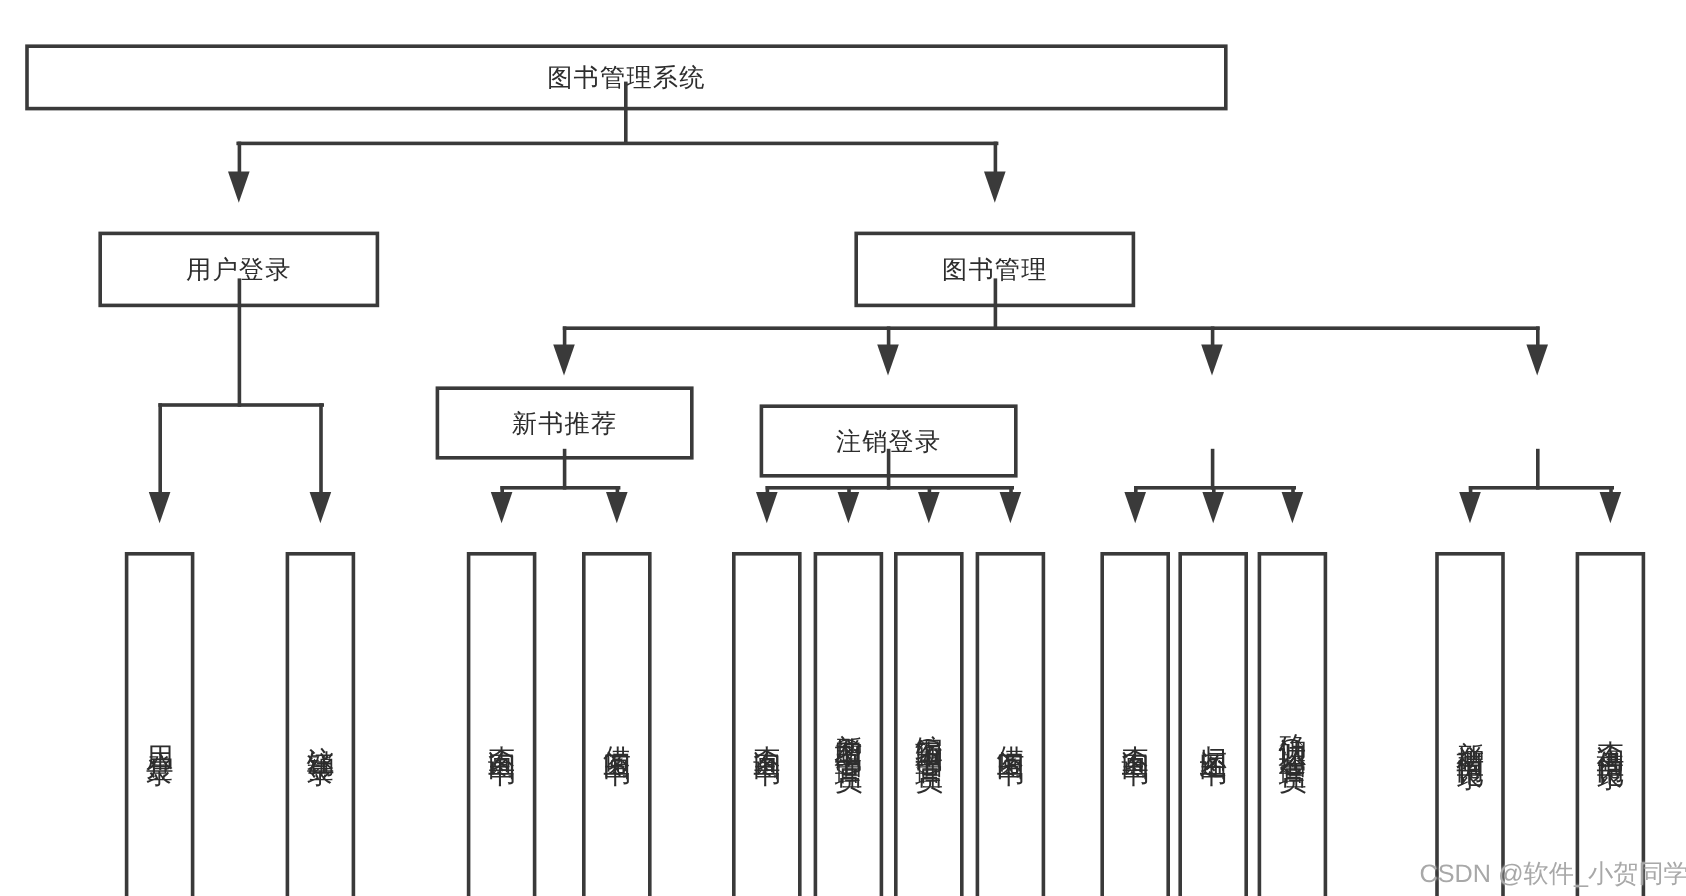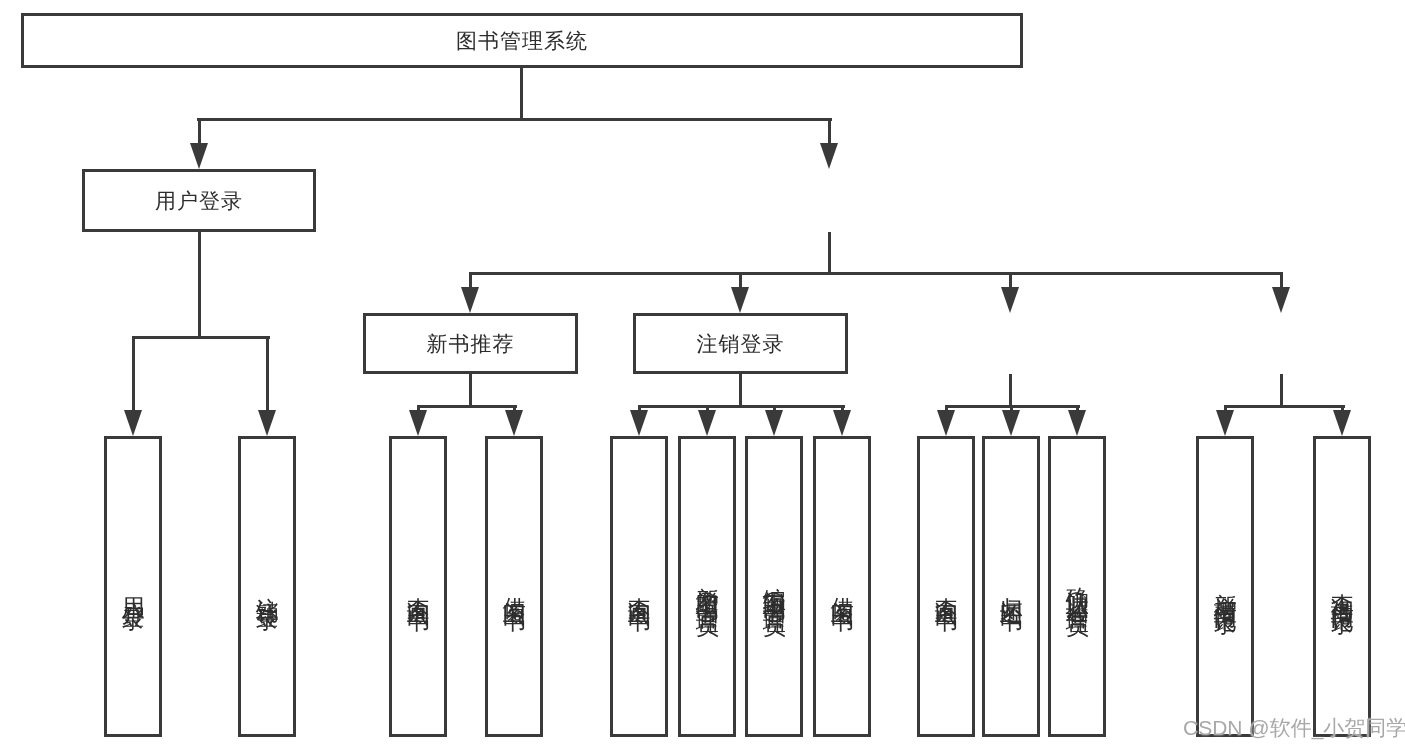--- a/index.html
+++ b/index.html
@@ -18,20 +18,21 @@
   }
   .node{
     position:absolute;
     box-sizing:border-box;
     border:3px solid var(--line);
     background:var(--bg);
     display:flex;
     align-items:center;
     justify-content:center;
     color:var(--text);
+    margin-top:24px;
   }
   .hnode{font-size:21px;letter-spacing:1px;}
   .vnode{
     font-size:23px;
     writing-mode:vertical-rl;
     text-orientation:mixed;
     letter-spacing:4px;
     line-height:1.1;
   }
   .vline{position:absolute;width:3px;background:var(--line);}
@@ -63,40 +64,43 @@
   <div class="vline" style="left:520px;top:68px;height:52px"></div>
   <div class="hline" style="left:197px;top:118px;width:635px"></div>
   <div class="vline" style="left:198px;top:118px;height:28px"></div>
   <div class="arrow" style="left:190px;top:143px"></div>
   <div class="vline" style="left:828px;top:118px;height:28px"></div>
   <div class="arrow" style="left:820px;top:143px"></div>
 
   <div class="node hnode" style="left:82px;top:169px;width:234px;height:63px">
     <span>用户登录</span>
   </div>
+  <div class="node hnode" style="left:712px;top:169px;width:234px;height:63px">
+    <span>图书管理</span>
+  </div>
 
   <div class="vline" style="left:198px;top:232px;height:107px"></div>
   <div class="hline" style="left:132px;top:336px;width:138px"></div>
   <div class="vline" style="left:132px;top:336px;height:77px"></div>
   <div class="arrow" style="left:124px;top:410px"></div>
   <div class="vline" style="left:266px;top:336px;height:77px"></div>
   <div class="arrow" style="left:258px;top:410px"></div>
 
   <div class="vline" style="left:828px;top:232px;height:43px"></div>
   <div class="hline" style="left:469px;top:272px;width:814px"></div>
   <div class="vline" style="left:469px;top:272px;height:18px"></div>
   <div class="arrow" style="left:461px;top:287px"></div>
   <div class="vline" style="left:739px;top:272px;height:18px"></div>
   <div class="arrow" style="left:731px;top:287px"></div>
   <div class="vline" style="left:1009px;top:272px;height:18px"></div>
   <div class="arrow" style="left:1001px;top:287px"></div>
   <div class="vline" style="left:1280px;top:272px;height:18px"></div>
   <div class="arrow" style="left:1272px;top:287px"></div>
 
-  <div class="node hnode" style="left:363px;top:313px;width:215px;height:61px">
+  <div class="node hnode" style="left:363px;top:298px;width:215px;height:61px">
     <span>新书推荐</span>
   </div>
   <div class="node hnode" style="left:633px;top:313px;width:215px;height:61px">
     <span>注销登录</span>
   </div>
 
   <div class="vline" style="left:469px;top:374px;height:34px"></div>
   <div class="hline" style="left:417px;top:405px;width:100px"></div>
   <div class="vline" style="left:417px;top:405px;height:8px"></div>
   <div class="arrow" style="left:409px;top:410px"></div>

